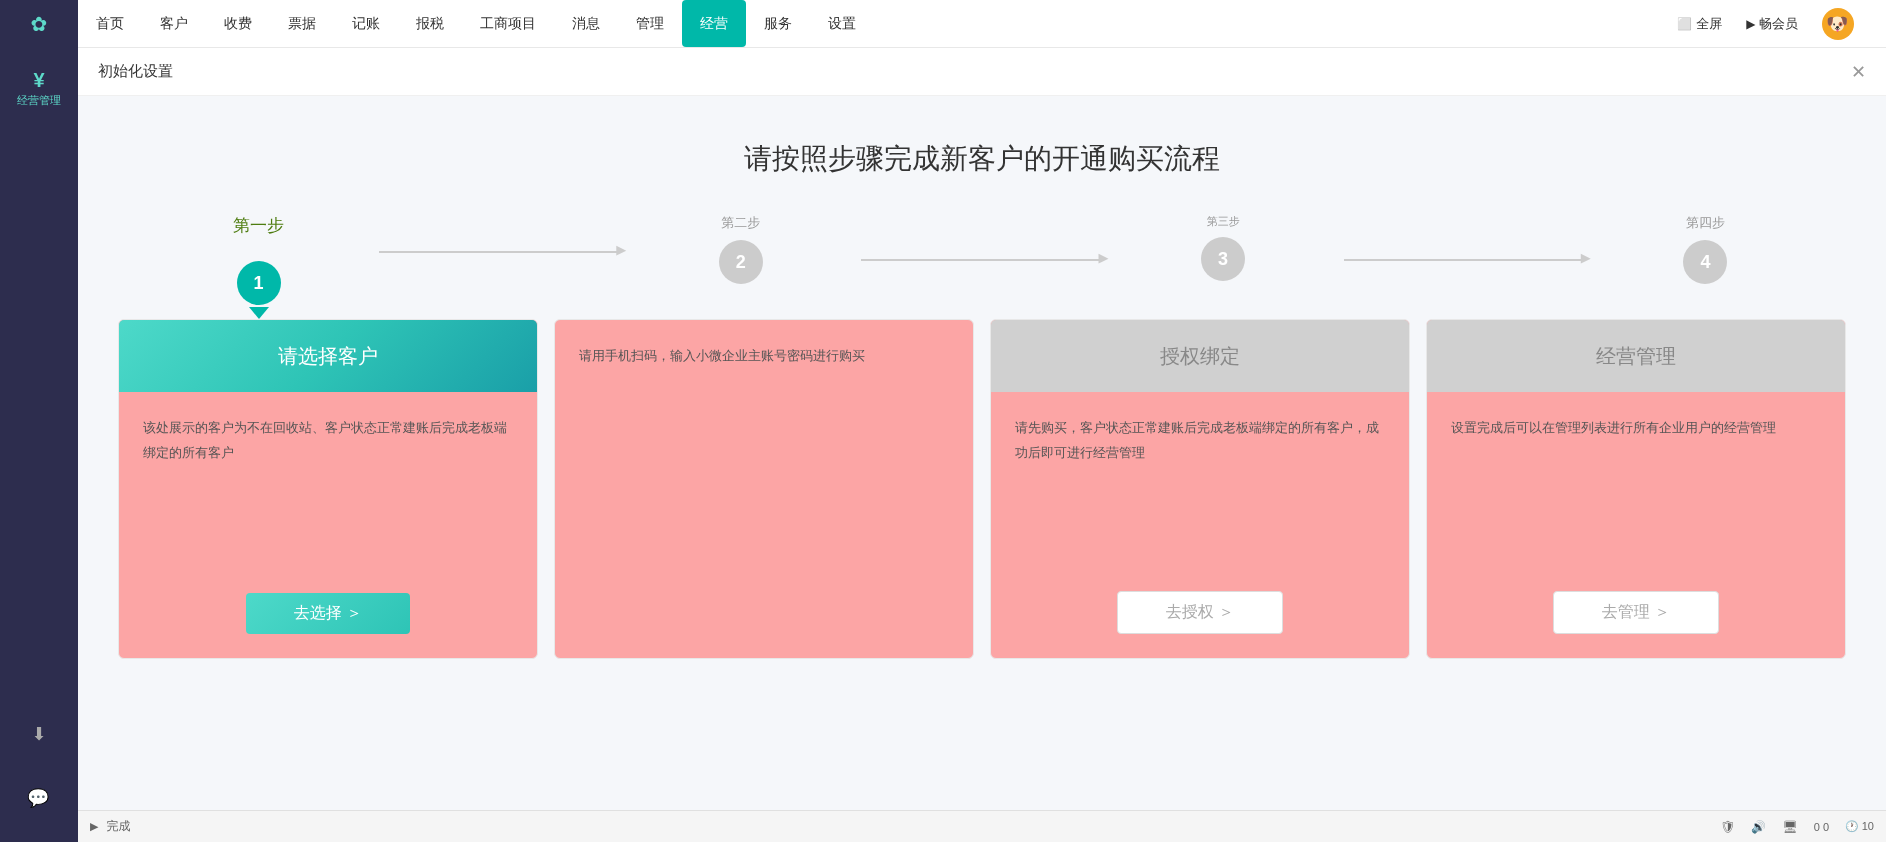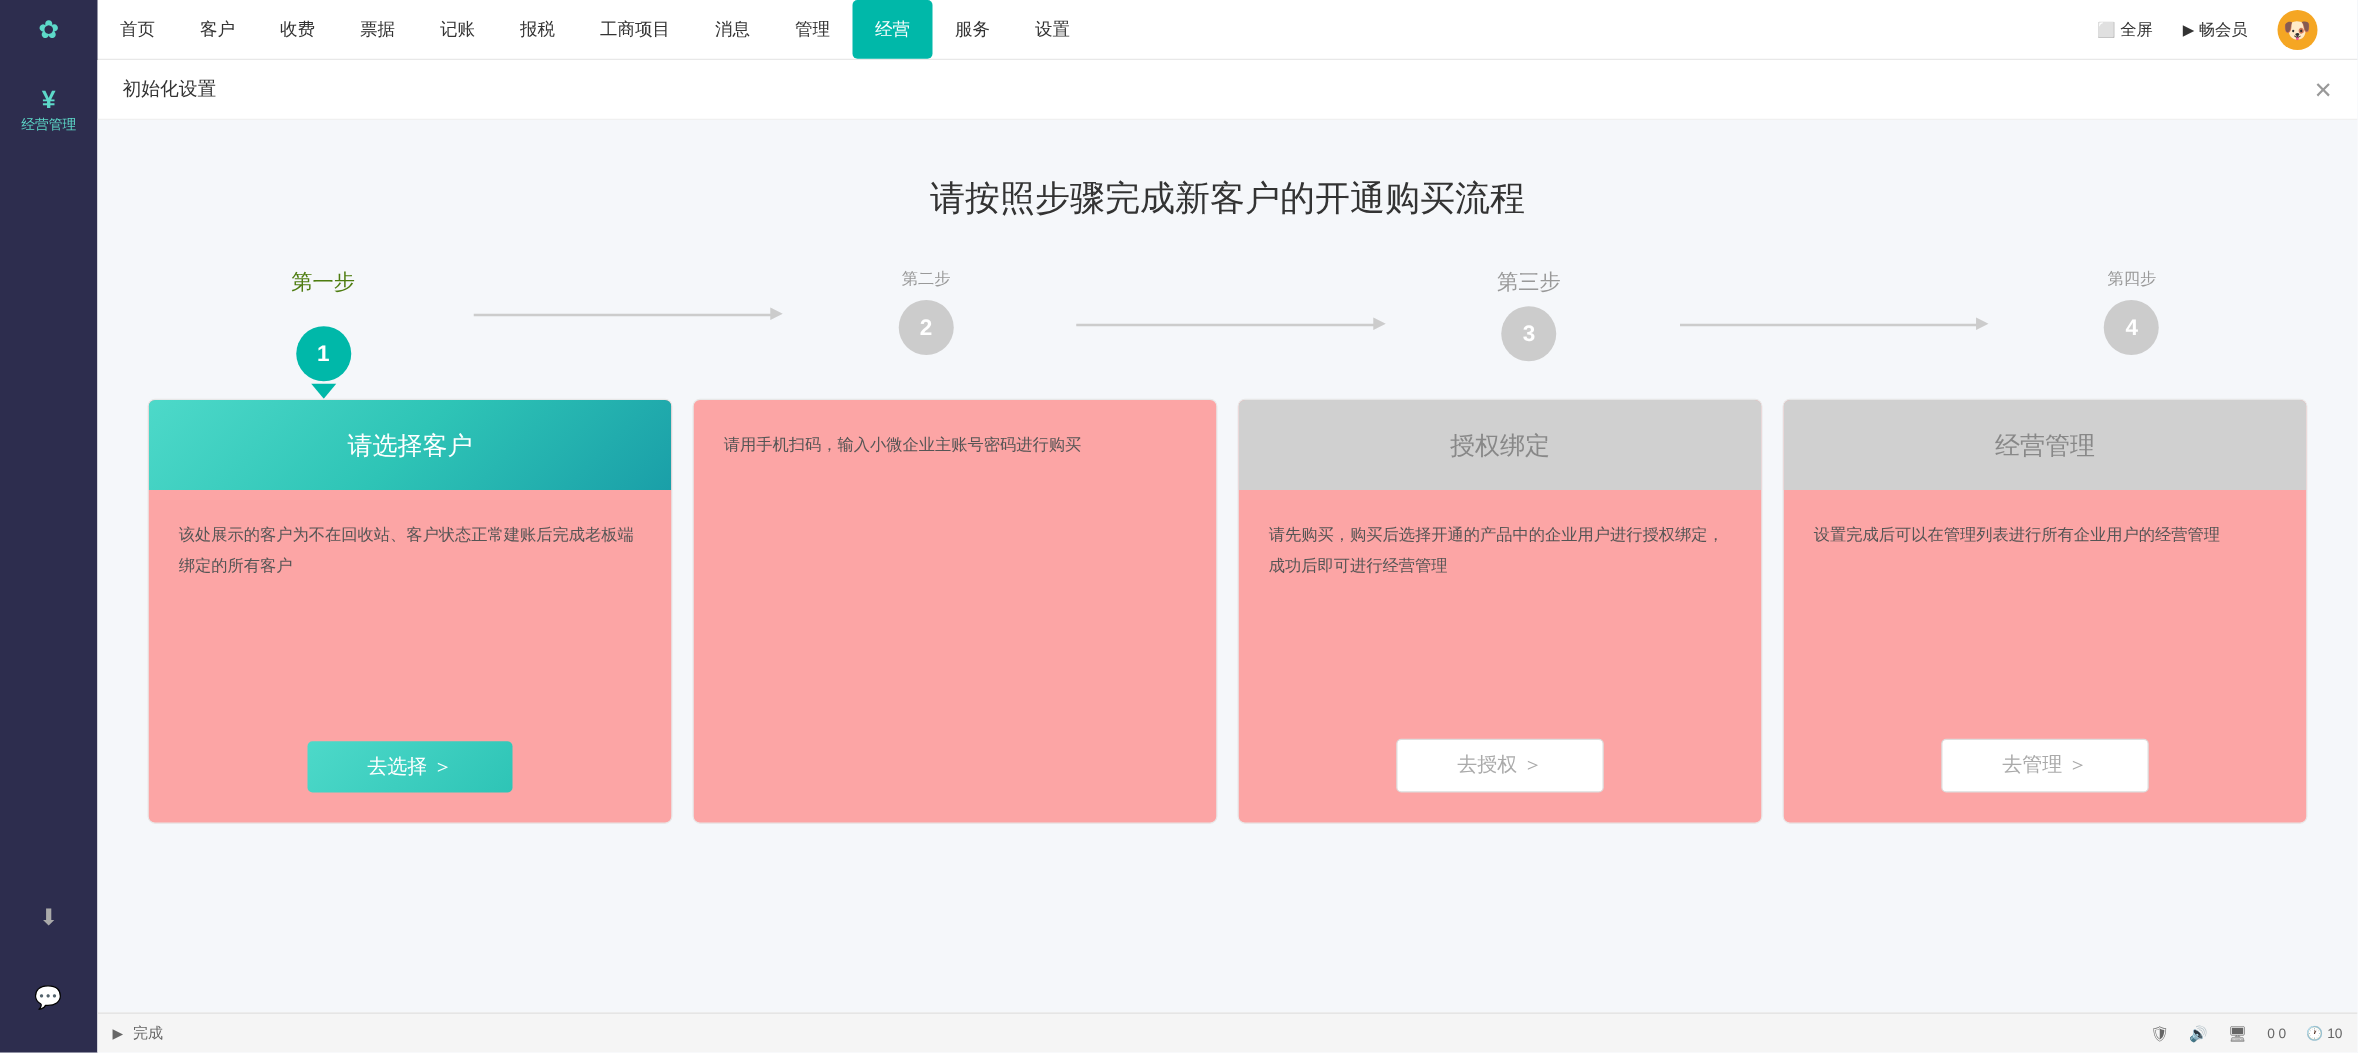--- a/index.html
+++ b/index.html
@@ -218,21 +218,21 @@
           <span>2</span>
         </div>
         <div style="height:12px;"></div>
       </div>
 
       <div style="flex:1; height:2px; background:#ccc; align-self:center; margin-top:-14px; position:relative;">
         <span style="position:absolute;right:-6px;top:-9px;color:#ccc;font-size:13px;">▶</span>
       </div>
 
       <div style="display:flex; flex-direction:column; align-items:center; flex:1;">
-        <span style="font-size:17px; color:#999; margin-bottom:8px;">第三步</span>
+        <span style="font-size:11px; color:#999; margin-bottom:8px;">第三步</span>
         <div style="width:44px;height:44px;border-radius:50%;background:#ccc;display:flex;align-items:center;justify-content:center;color:#fff;font-size:18px;font-weight:bold;">
           <span>3</span>
         </div>
         <div style="height:12px;"></div>
       </div>
 
       <div style="flex:1; height:2px; background:#ccc; align-self:center; margin-top:-14px; position:relative;">
         <span style="position:absolute;right:-6px;top:-9px;color:#ccc;font-size:13px;">▶</span>
       </div>
 
@@ -262,21 +262,21 @@
 
       <div class="step-card inactive-card">
         <div class="card-body">请用手机扫码，输入小微企业主账号密码进行购买</div>
         <div class="card-footer"></div>
       </div>
 
       <div class="step-card inactive-card">
         <div class="card-header">
           <span>授权绑定</span>
         </div>
-        <div class="card-body">请先购买，购买后选择开通的产品中的企业用户进行授权绑定，成功后即可进行经营管理</div>
+        <div class="card-body">请先购买，客户状态正常建账后完成老板端绑定的所有客户，成功后即可进行经营管理</div>
         <div class="card-footer">
           <button class="btn-action btn-inactive">
             <span>去授权</span>&nbsp;
             <span>＞</span>
           </button>
         </div>
       </div>
 
       <div class="step-card inactive-card">
         <div class="card-header">

